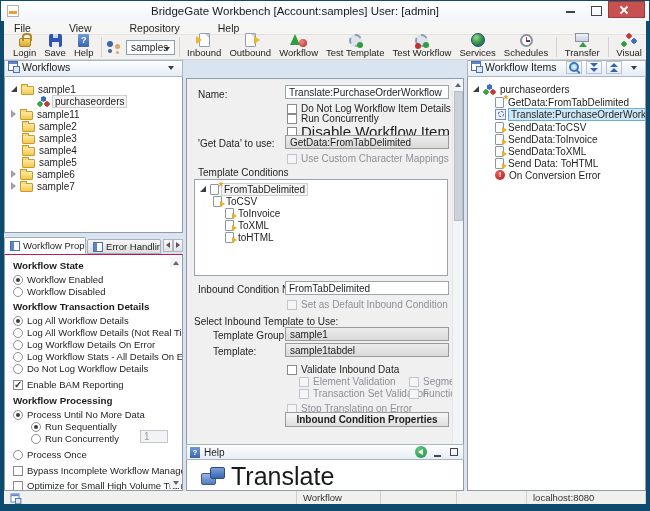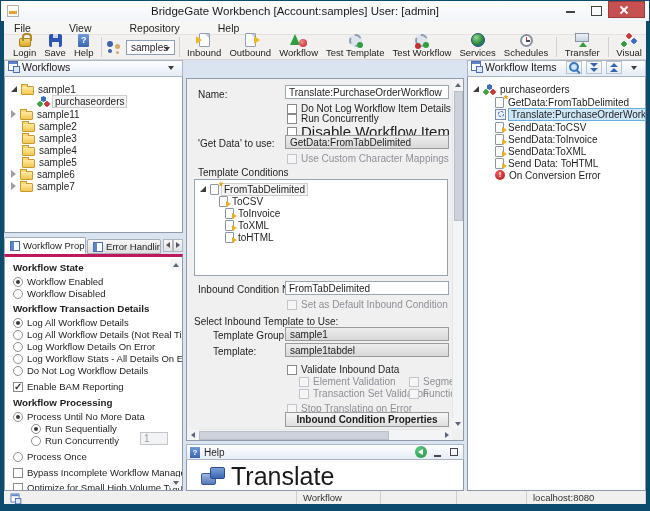--- a/index.html
+++ b/index.html
@@ -339,21 +339,21 @@
           </div>
           <div class="tabscroll">
             <div>
                 <span class="tri-left"></span>
               </div>
             <div>
                 <span class="tri-right"></span>
               </div>
           </div>
         </div>
-        <div class="pbody" style="top:18px; bottom:0; border-top:3px solid #be185d;">
+        <div class="pbody" style="top:18px; bottom:0; border-top:1px solid #be185d;">
           <div class="sect" style="left:8px; top:5px;">Workflow State</div>
           <div class="optrow" style="left:8px; top:19px;">
             <span class="radio checked"></span>
               <span>Workflow Enabled</span>
           </div>
           <div class="optrow" style="left:8px; top:31px;">
             <span class="radio"></span>
               <span>Workflow Disabled</span>
           </div>
           <div class="sect" style="left:8px; top:46px;">Workflow Transaction Details</div>
@@ -411,21 +411,21 @@
               <span class="tri-up-s"></span>
             </div>
           <div class="sbtn" style="right:1px; bottom:2px;">
               <span class="tri-dn-s"></span>
             </div>
         </div>
       </div>
     </div>
 
     <div class="col-center">
-      <div class="pbody" style="top:18px; height:363px; background:#f0f0f0; border-top:1px solid #8f9bab;">
+      <div class="pbody" style="top:18px; height:426px; background:#f0f0f0; border-top:1px solid #8f9bab;">
         <div class="lbl" style="left:11px; top:10px;">Name:</div>
         <div class="tf" style="left:98px; top:6px; width:164px; height:14px;">Translate:PurchaseOrderWorkflow</div>
         <div class="optrow" style="left:100px; top:24px; font-size:10px;">
           <span class="cb"></span>
             <span>Do Not Log Workflow Item Details</span>
         </div>
         <div class="optrow" style="left:100px; top:34px; font-size:10px;">
           <span class="cb"></span>
             <span>Run Concurrently</span>
         </div>
@@ -439,21 +439,21 @@
           <span class="cb off"></span>
             <span>Use Custom Character Mappings</span>
         </div>
         <div class="lbl" style="left:11px; top:88px;">Template Conditions</div>
         <div class="treebox" style="left:7px; top:100px; width:254px; height:97px;">
           <div class="tb-row" style="padding-left:5px; margin-top:3px;">
             <span class="i tri-exp"></span>
             <span class="i ic-doc star"></span>
             <span class="sel-faint">FromTabDelimited</span>
           </div>
-          <div class="tb-row" style="padding-left:24px;align-items:center;">
+          <div class="tb-row" style="padding-left:18px;align-items:center;">
             <span class="i ic-doc arrow"></span>
             <span>ToCSV</span>
           </div>
           <div class="tb-row" style="padding-left:30px;">
             <span class="i ic-doc arrow"></span>
             <span>ToInvoice</span>
           </div>
           <div class="tb-row" style="padding-left:30px;">
             <span class="i ic-doc arrow"></span>
             <span>ToXML</span>

